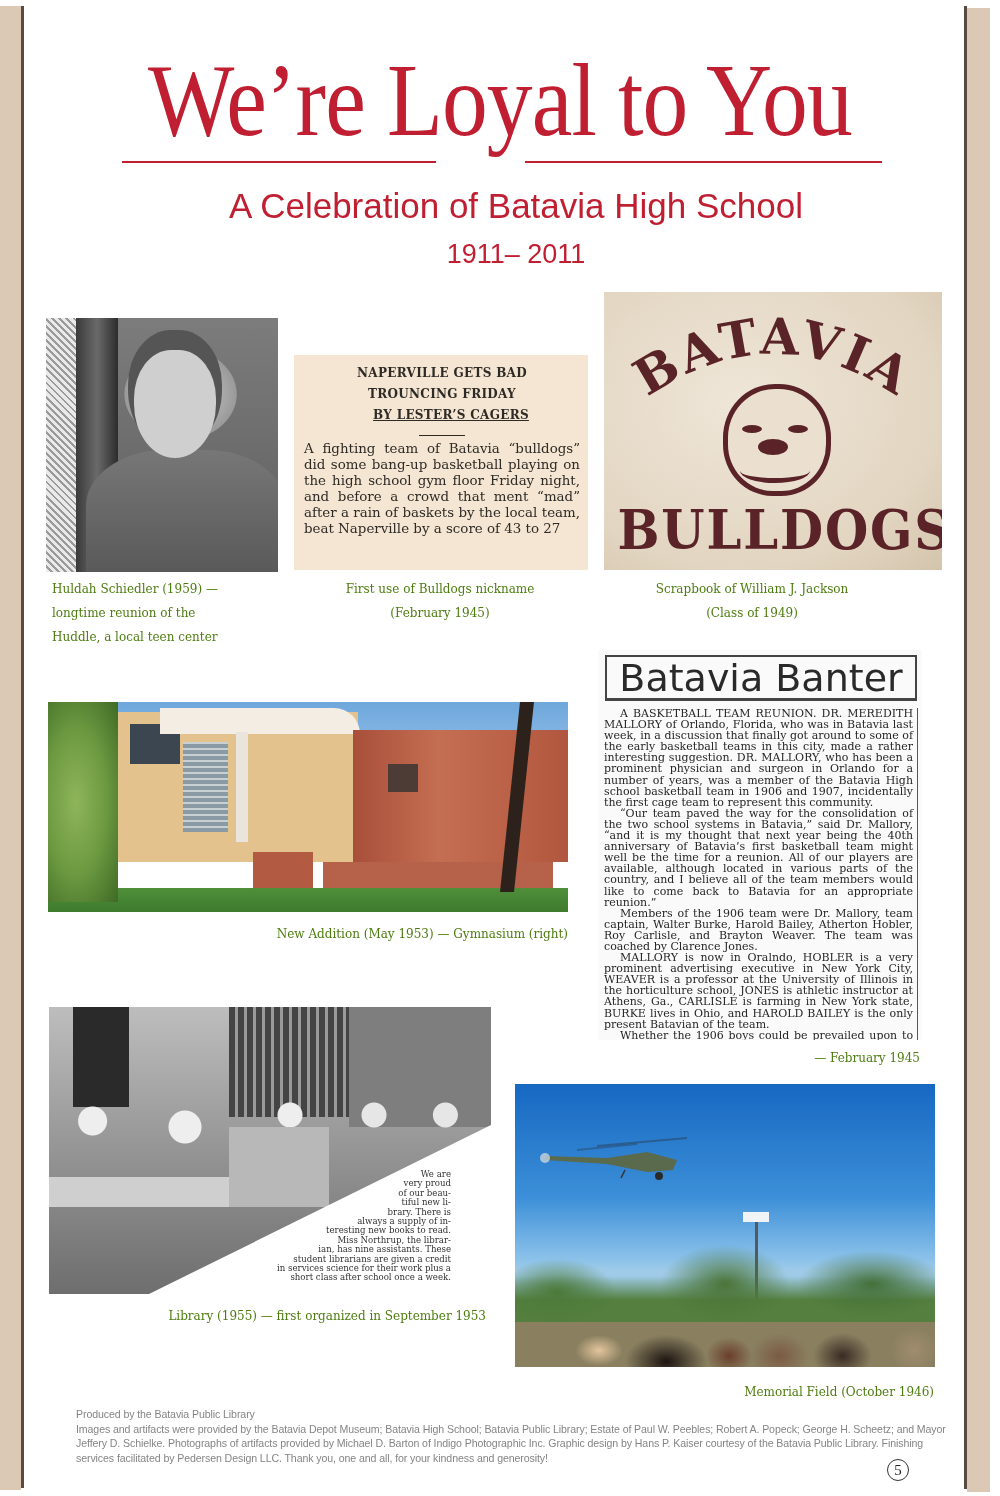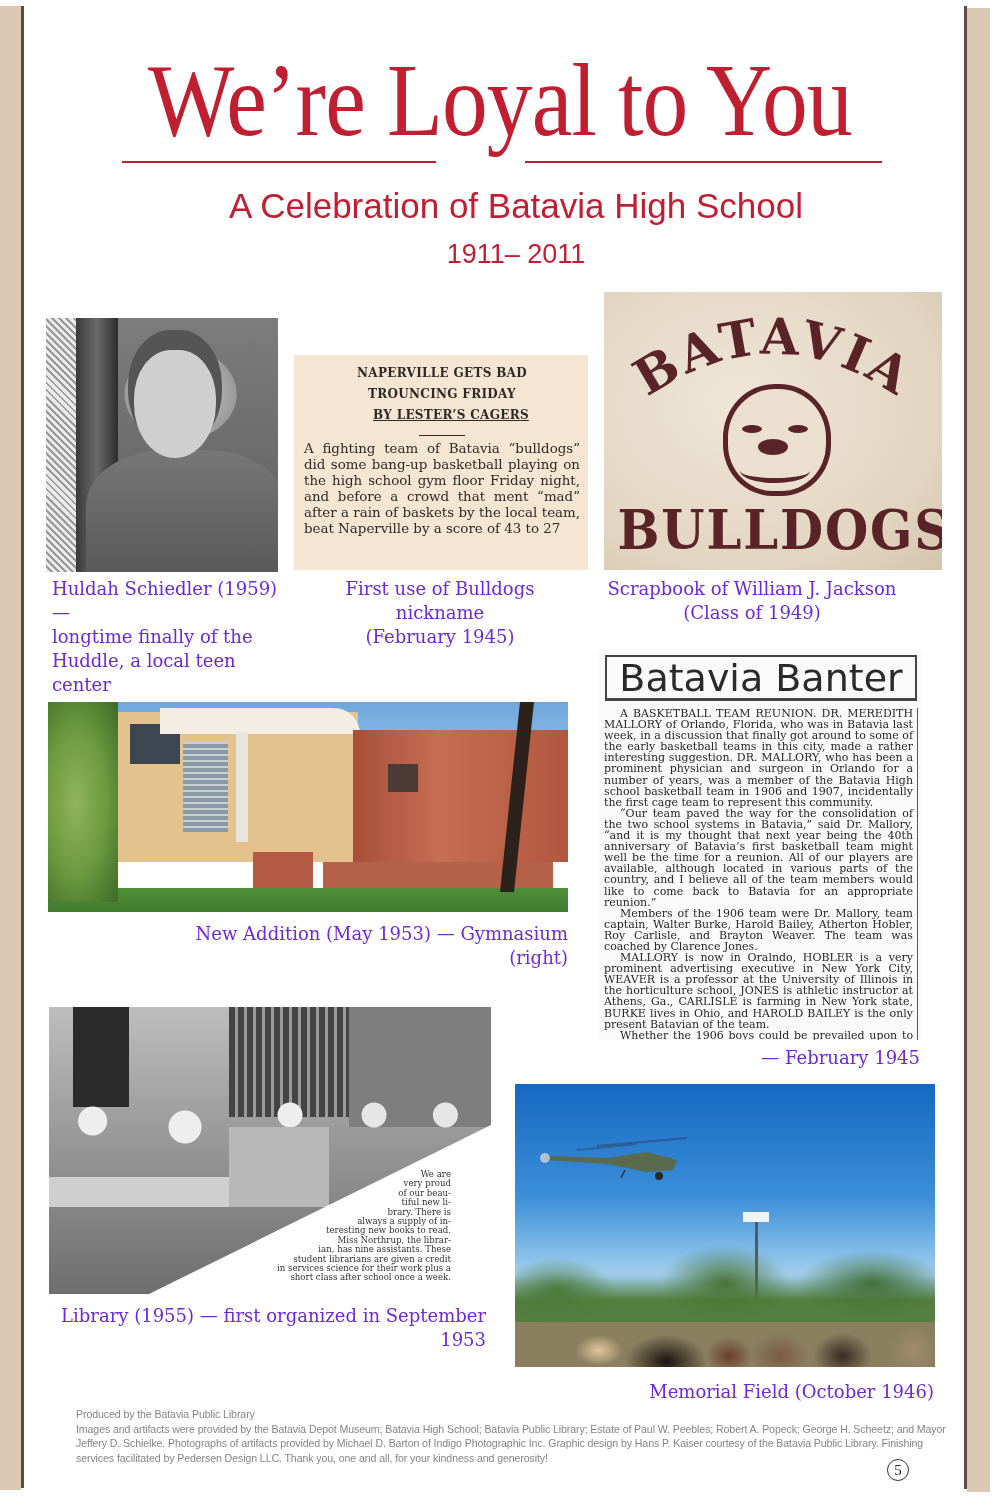--- a/index.html
+++ b/index.html
@@ -20,22 +20,22 @@
   .rule { position: absolute; height: 2px; background: #c01f32; }
   .subtitle {
     position: absolute; left: 16px; width: 1000px; text-align: center; color: #c01f32;
     font-family: "Liberation Sans", sans-serif; font-weight: normal;
   }
   .subtitle.line1 { top: 184px; font-size: 35px; line-height: 44px; }
   .subtitle.line2 { top: 232px; font-size: 27px; line-height: 44px; }
 
   
   .caption {
-    position: absolute; font-family: "DejaVu Serif", serif; font-size: 18px;
-    line-height: 24px; color: #6d28d9;
+    position: absolute; font-family: "DejaVu Serif", serif; font-size: 12px;
+    line-height: 24px; color: #4d7c0f;
   }
   .caption.center { text-align: center; }
   .caption.right { text-align: right; }
 
   
   .photo { position: absolute; overflow: hidden; }
 
   
   .portrait { left: 46px; top: 318px; width: 232px; height: 254px;
     background: radial-gradient(ellipse 40% 30% at 58% 30%, #d8d8d8 0%, #9a9a9a 60%, transparent 61%),
@@ -163,21 +163,21 @@
 <div class="subtitle line2">1911– 2011</div>
 
 <div class="photo portrait">
   <div class="lace"></div>
   <div class="curtain"></div>
   <div class="body"></div>
   <div class="face"></div>
 </div>
 <div class="caption" style="left:52px;top:577px;width:240px;">
   <div>Huldah Schiedler (1959) —</div>
-  <div>longtime finally of the</div>
+  <div>longtime reunion of the</div>
   <div>Huddle, a local teen center</div>
 </div>
 
 <div class="photo clipping">
   <div class="hed">NAPERVILLE GETS BAD</div>
   <div class="hed">TROUNCING FRIDAY</div>
   <div class="hed u">BY LESTER’S CAGERS</div>
   <div class="dash"></div>
   <div class="body">A fighting team of Batavia “bulldogs” did some bang-up basketball playing on the high school gym floor Friday night, and before a crowd that ment “mad” after a rain of baskets by the local team, beat Naperville by a score of 43 to 27</div>
 </div>

